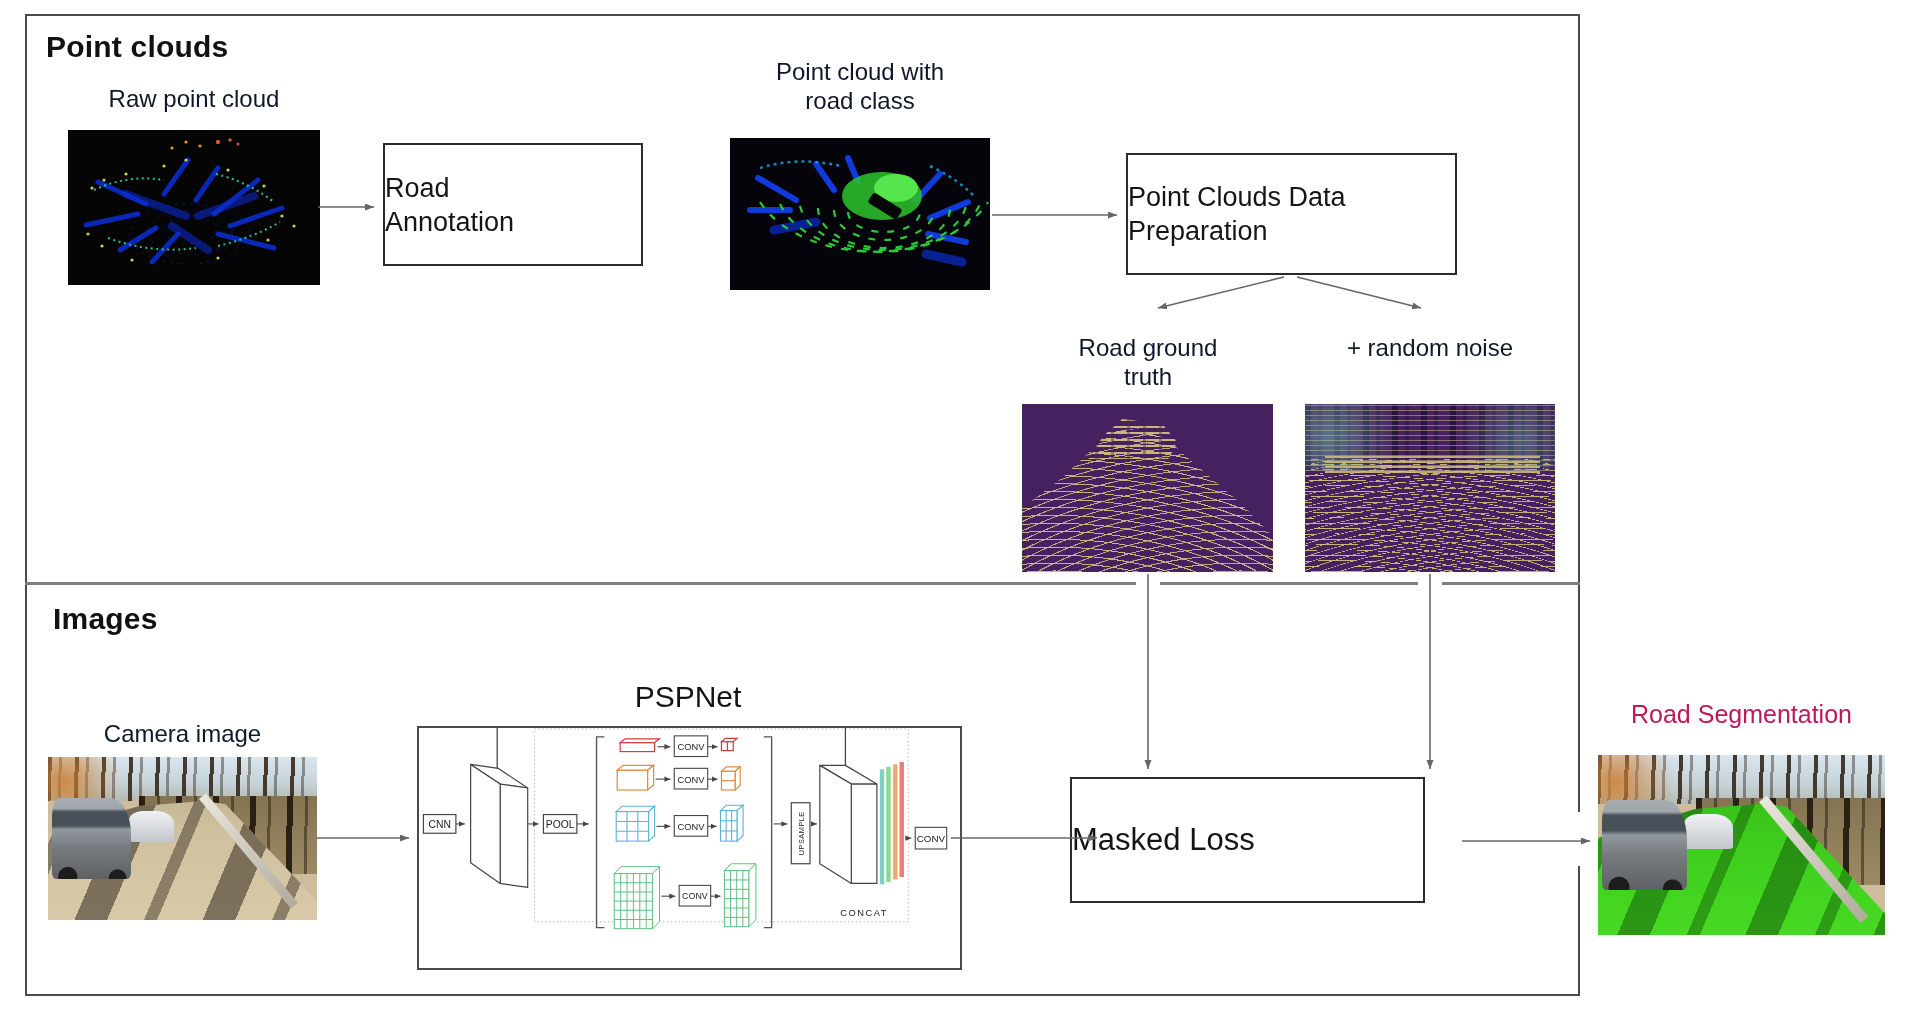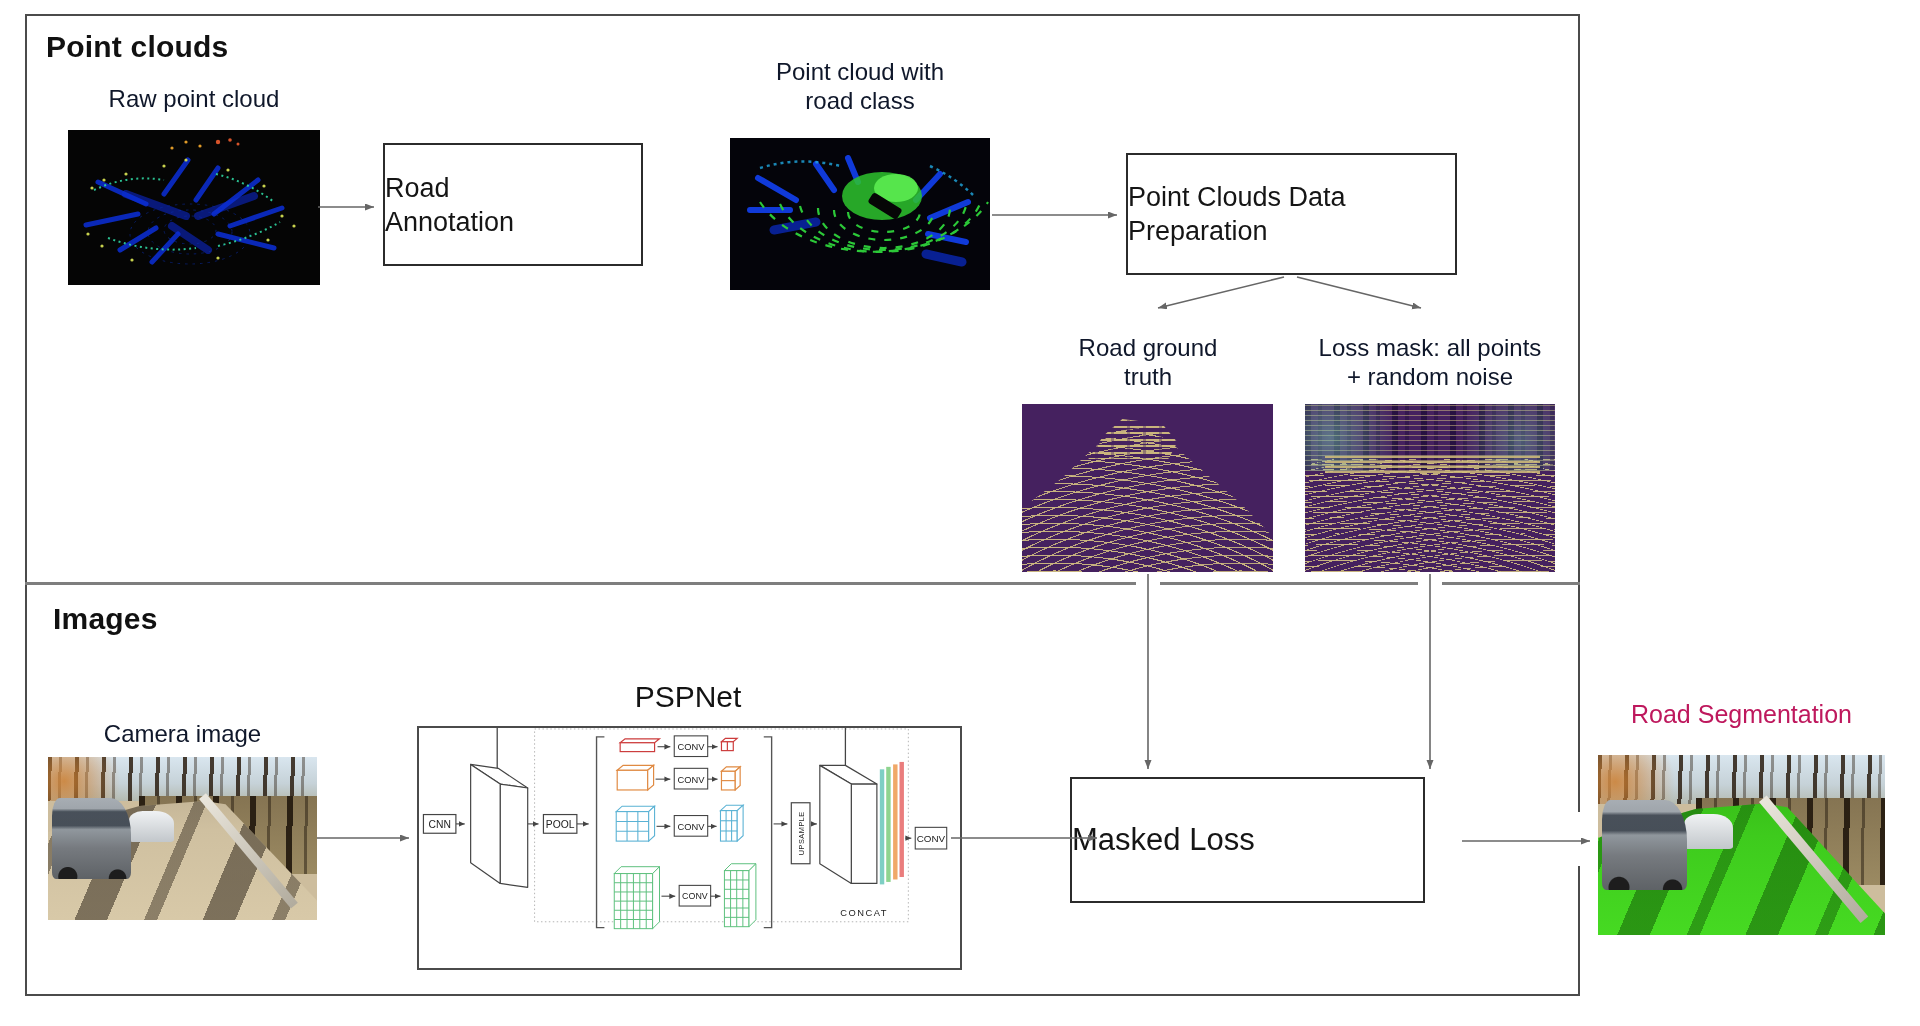--- a/index.html
+++ b/index.html
@@ -205,21 +205,20 @@
   <div class="abs flow-box" style="left:1126px;top:153px;width:331px;height:122px;">
     <span class="ln">Point Clouds Data</span>
     <span class="ln">Preparation</span>
   </div>
 
   <div class="abs caption" style="left:1048px;top:333px;width:200px;">
     <span style="display:block">Road ground</span>
     <span style="display:block">truth</span>
   </div>
   <div class="abs caption" style="left:1290px;top:333px;width:280px;">
-    <span style="display:block">Loss mask: all points</span>
     <span style="display:block">+ random noise</span>
   </div>
 
   <div class="abs vir" style="left:1022px;top:404px;width:251px;height:168px;">
     <div class="vir-mound">
       <div class="vir-net"></div>
       <div class="vir-dash"></div>
     </div>
     <div class="gt-cap"></div>
   </div>

